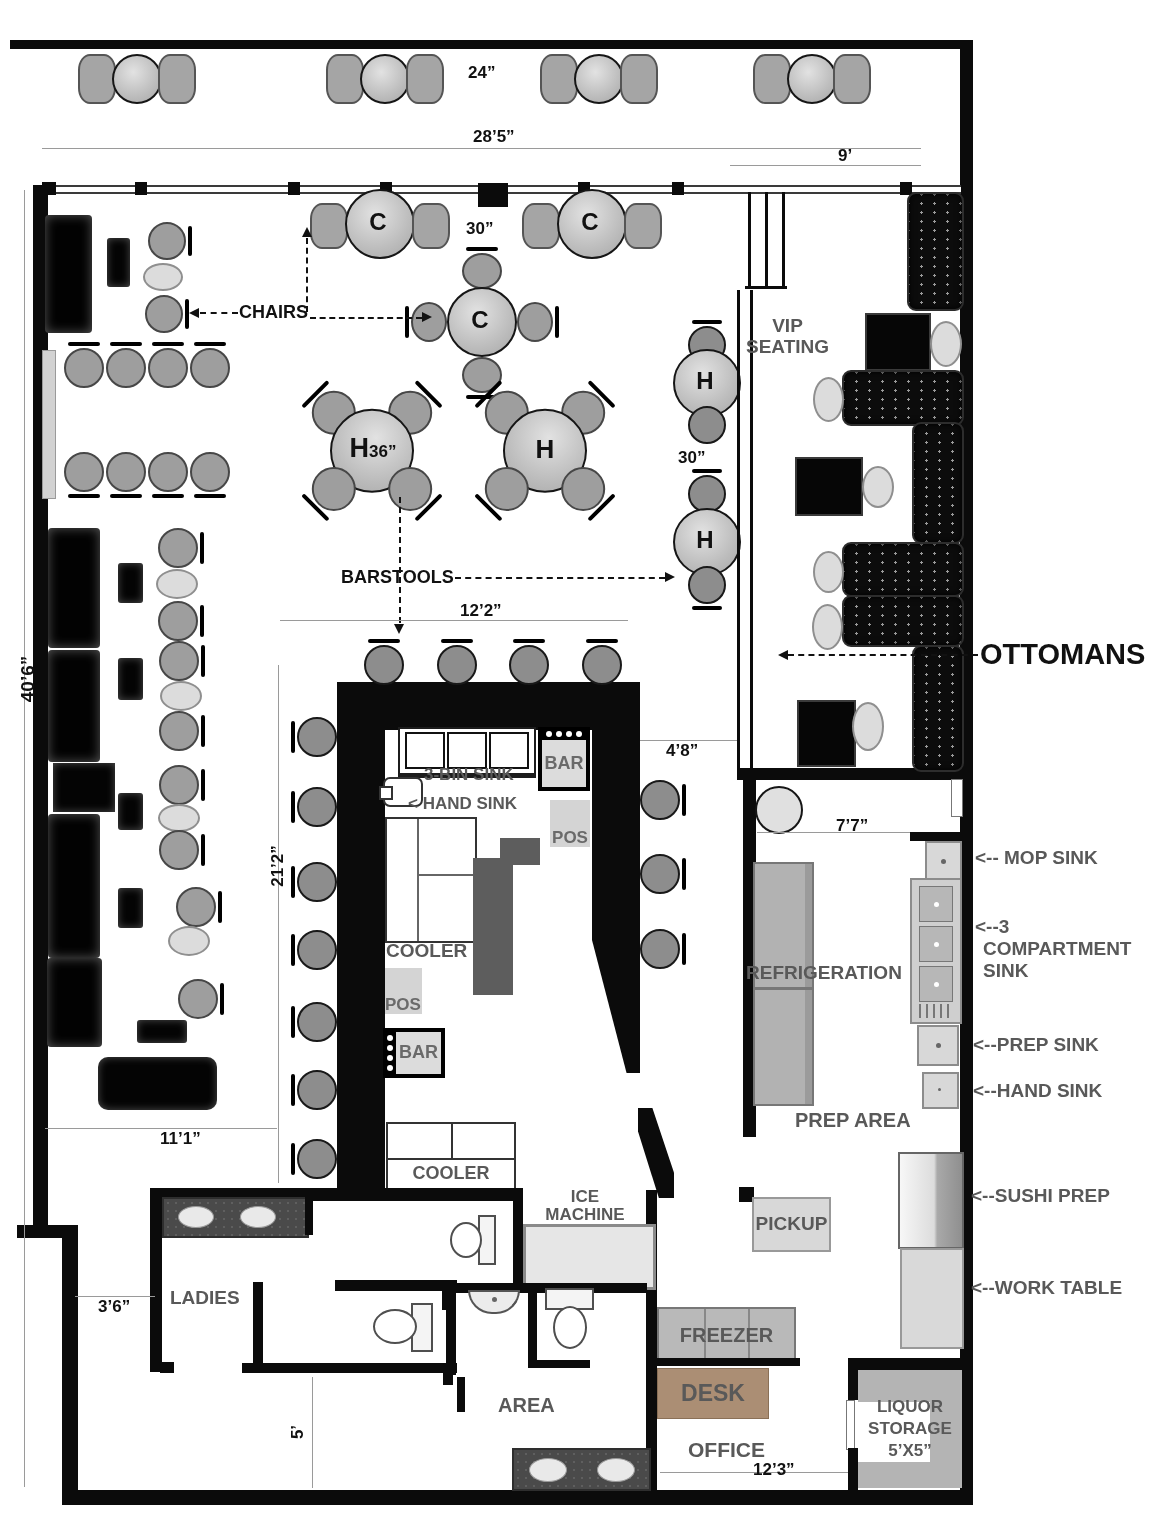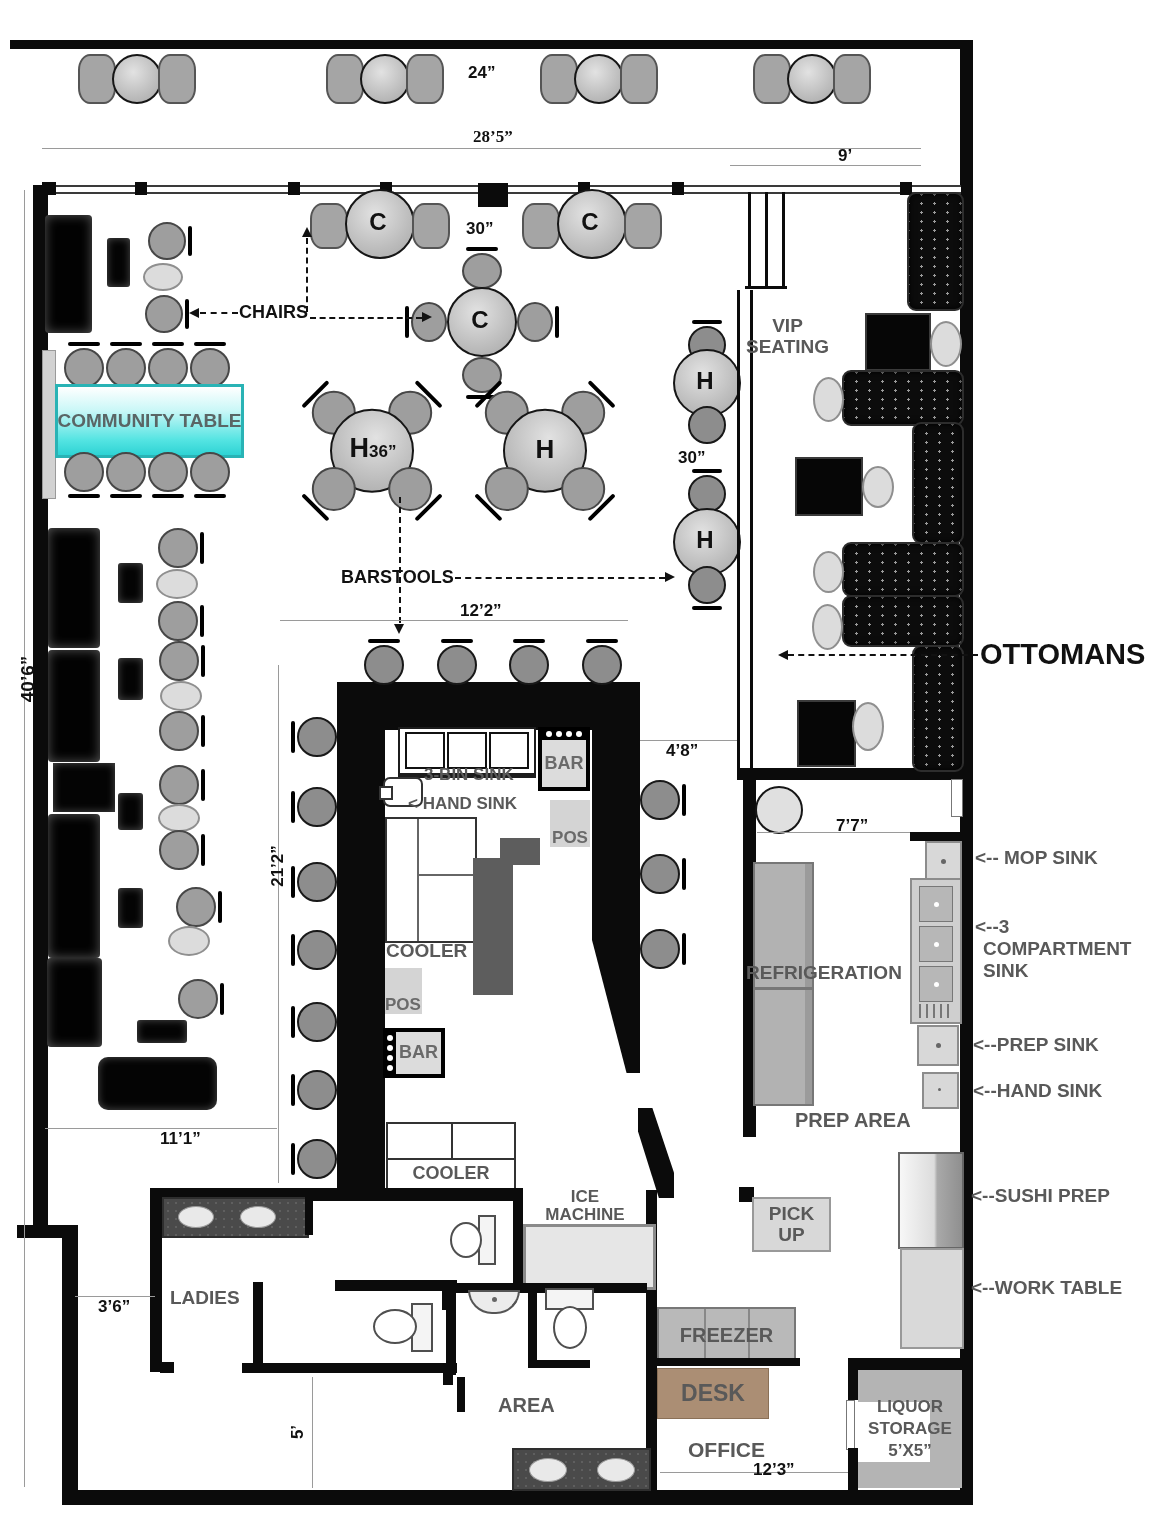--- a/index.html
+++ b/index.html
@@ -73,21 +73,21 @@
   <div class="chr" style="left:326px;top:54px;width:34px;height:46px;"></div>
   <div class="rt" style="left:360px;top:54px;width:46px;height:46px;"></div>
   <div class="chr" style="left:406px;top:54px;width:34px;height:46px;"></div>
   <div class="chr" style="left:540px;top:54px;width:34px;height:46px;"></div>
   <div class="rt" style="left:574px;top:54px;width:46px;height:46px;"></div>
   <div class="chr" style="left:620px;top:54px;width:34px;height:46px;"></div>
   <div class="chr" style="left:753px;top:54px;width:34px;height:46px;"></div>
   <div class="rt" style="left:787px;top:54px;width:46px;height:46px;"></div>
   <div class="chr" style="left:833px;top:54px;width:34px;height:46px;"></div>
   <div class="dim" style="left:468px;top:63px;">24”</div>
-  <div class="dim" style="left:473px;top:127px;font-family:Liberation Serif, serif;">28’5”</div>
+  <div class="dim" style="left:473px;top:127px;">28’5”</div>
   <div class="dimline-h" style="left:42px;top:148px;width:879px;"></div>
   <div class="dim" style="left:838px;top:146px;">9’</div>
   <div class="dimline-h" style="left:730px;top:165px;width:191px;"></div>
 
   <div class="dimline-v" style="left:24px;top:190px;height:1297px;"></div>
   <div class="dim vtext" style="left:-4px;top:668px;width:64px;text-align:center;font-size:19px;">40’6”</div>
   <div class="dimline-v" style="left:278px;top:665px;height:518px;"></div>
   <div class="dim vtext" style="left:248px;top:856px;width:60px;text-align:center;">21’2”</div>
   <div class="dimline-h" style="left:45px;top:1128px;width:232px;"></div>
   <div class="dim" style="left:160px;top:1129px;">11’1”</div>
@@ -96,25 +96,20 @@
   <div class="blk" style="left:107px;top:238px;width:23px;height:49px;"></div>
   <div class="ch cap-r" style="left:148px;top:222px;width:34px;height:34px;"></div>
   <div class="ov" style="left:143px;top:263px;width:36px;height:24px;"></div>
   <div class="ch cap-r" style="left:145px;top:295px;width:34px;height:34px;"></div>
 
   <div class="abs" style="left:42px;top:350px;width:12px;height:147px;background:#d2d2d2;border:1px solid #9a9a9a;"></div>
   <div class="ch cap-t" style="left:64px;top:348px;width:36px;height:36px;"></div>
   <div class="ch cap-t" style="left:106px;top:348px;width:36px;height:36px;"></div>
   <div class="ch cap-t" style="left:148px;top:348px;width:36px;height:36px;"></div>
   <div class="ch cap-t" style="left:190px;top:348px;width:36px;height:36px;"></div>
-  <div class="abs" style="left:55px;top:384px;width:183px;height:68px;border:3px solid #29b3b5;
-              background:linear-gradient(180deg,#ffffff,#c9f7f7 35%,#54e4e2 78%,#2ed3d4);
-              display:flex;align-items:center;justify-content:center;">
-    <span class="lbl" style="position:static;font-size:19px;color:#5a6565;">COMMUNITY TABLE</span>
-  </div>
   <div class="ch cap-b" style="left:64px;top:452px;width:36px;height:36px;"></div>
   <div class="ch cap-b" style="left:106px;top:452px;width:36px;height:36px;"></div>
   <div class="ch cap-b" style="left:148px;top:452px;width:36px;height:36px;"></div>
   <div class="ch cap-b" style="left:190px;top:452px;width:36px;height:36px;"></div>
 
   <div class="bq" style="left:48px;top:528px;width:52px;height:120px;"></div>
   <div class="bq" style="left:48px;top:650px;width:52px;height:112px;"></div>
   <div class="blk" style="left:53px;top:763px;width:62px;height:49px;border-radius:0;"></div>
   <div class="bq" style="left:48px;top:814px;width:52px;height:144px;"></div>
   <div class="bq" style="left:47px;top:958px;width:55px;height:89px;"></div>
@@ -363,21 +358,21 @@
       <span class="dot"></span>
     </div>
   <div class="lbl" style="left:973px;top:1035px;font-size:19px;">&lt;--PREP SINK</div>
   <div class="gray-eq" style="left:922px;top:1072px;width:33px;height:33px;">
       <span class="dot" style="width:3px;height:3px;"></span>
     </div>
   <div class="lbl" style="left:973px;top:1081px;font-size:19px;">&lt;--HAND SINK</div>
 
   <div class="lbl" style="left:795px;top:1110px;font-size:20px;">PREP AREA</div>
 
-  <div class="abs" style="left:752px;top:1197px;width:75px;height:51px;background:#d8d8d8;border:2px solid #999;display:flex;flex-direction:column;align-items:center;justify-content:center;">
+  <div class="abs" style="left:752px;top:1197px;width:75px;height:51px;background:#d8d8d8;border:2px solid #999;display:flex;flex-direction:row;align-items:center;justify-content:center;">
     <span class="lbl" style="position:static;font-size:19px;">PICK</span>
     <span class="lbl" style="position:static;font-size:19px;">UP</span>
   </div>
 
   <div class="abs" style="left:898px;top:1152px;width:62px;height:93px;border:2px solid #666;background:linear-gradient(90deg,#f7f7f7,#dcdcdc 55%,#a9a9a9 60%,#8f8f8f);"></div>
   <div class="lbl" style="left:971px;top:1186px;font-size:19px;">&lt;--SUSHI PREP</div>
 
   <div class="abs" style="left:900px;top:1248px;width:60px;height:97px;background:#d9d9d9;border:2px solid #999;"></div>
   <div class="lbl" style="left:971px;top:1278px;font-size:19px;">&lt;--WORK TABLE</div>
 

